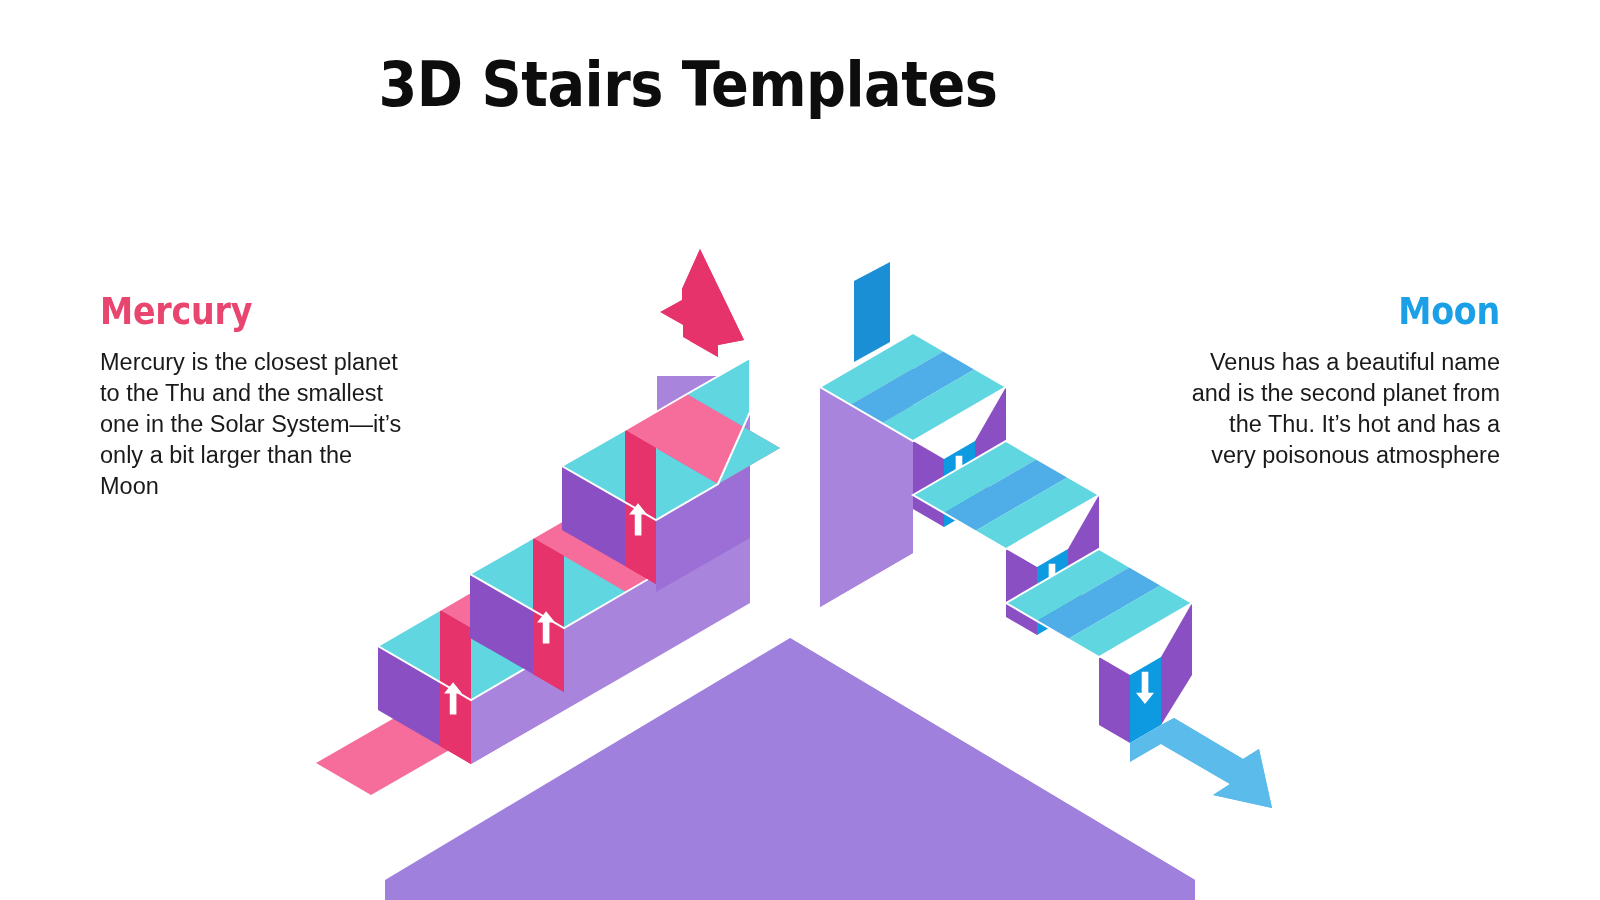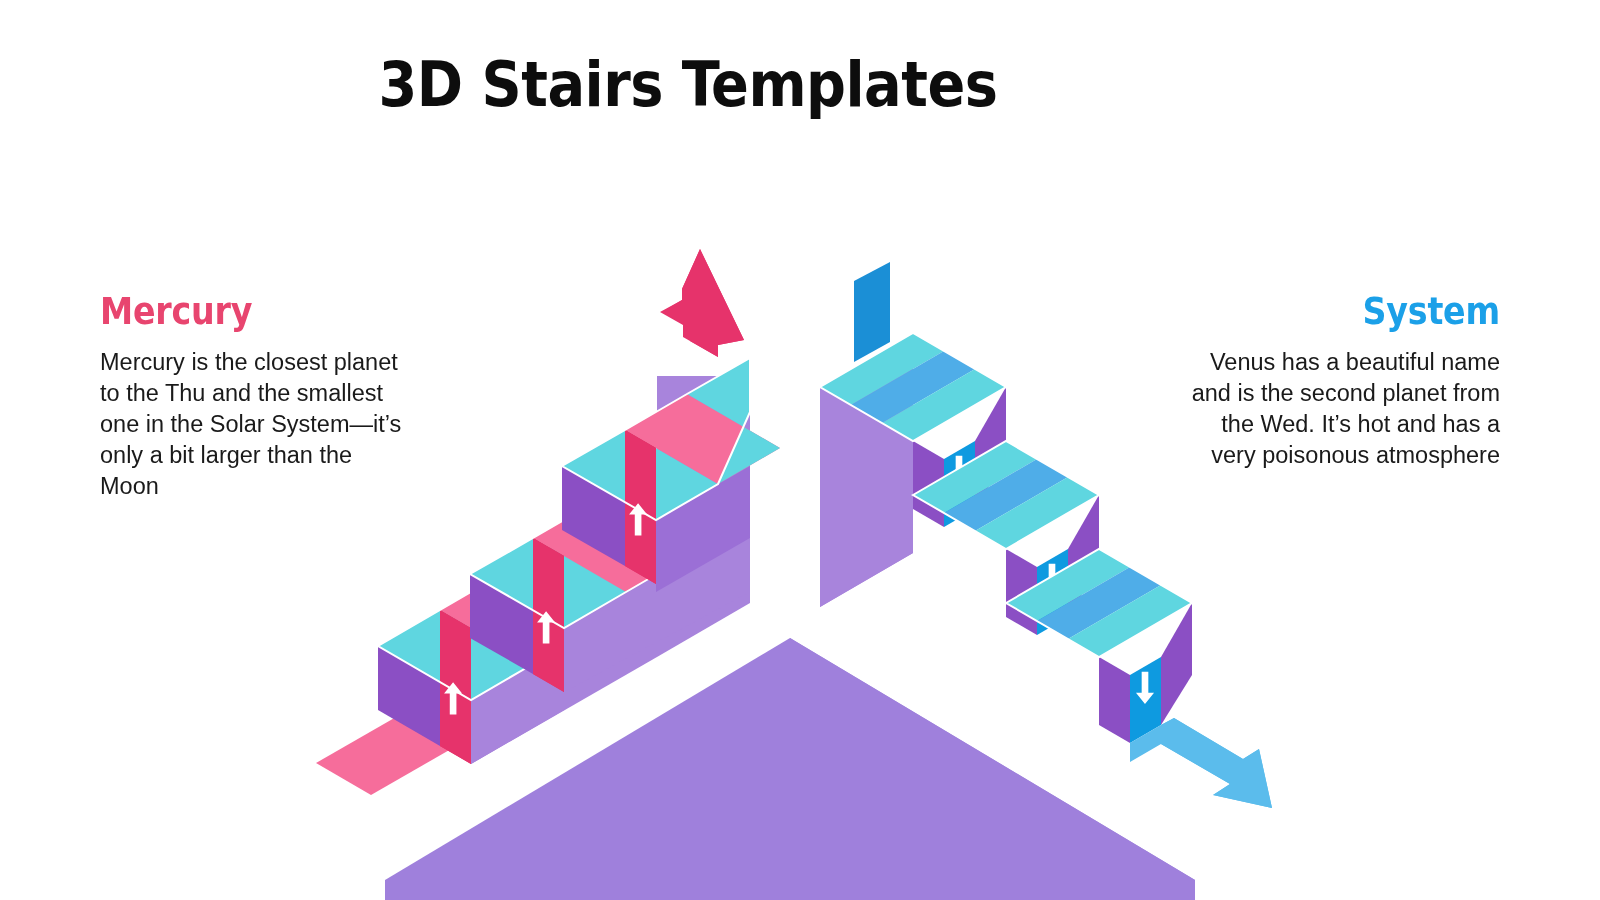--- a/index.html
+++ b/index.html
@@ -261,17 +261,17 @@
   </div>
 
   <div id="title">3D Stairs Templates</div>
 
   <div class="panel" id="panel-mercury">
     <h2 class="panel-heading" id="heading-mercury">Mercury</h2>
     <p class="panel-body">Mercury is the closest planet to the Thu and the smallest one in the Solar System—it’s only a bit larger than the Moon</p>
   </div>
 
   <div class="panel" id="panel-venus">
-    <h2 class="panel-heading" id="heading-venus">System</h2>
-    <p class="panel-body">Venus has a beautiful name and is the second planet from the Wed. It’s hot and has a very poisonous atmosphere</p>
+    <h2 class="panel-heading" id="heading-venus">Moon</h2>
+    <p class="panel-body">Venus has a beautiful name and is the second planet from the Thu. It’s hot and has a very poisonous atmosphere</p>
   </div>
 
 </div>
 
 </body></html>

